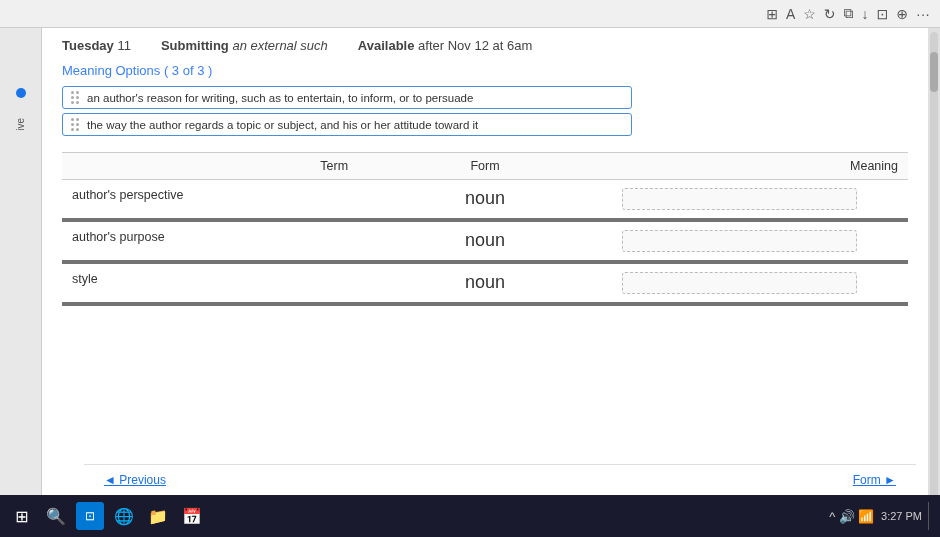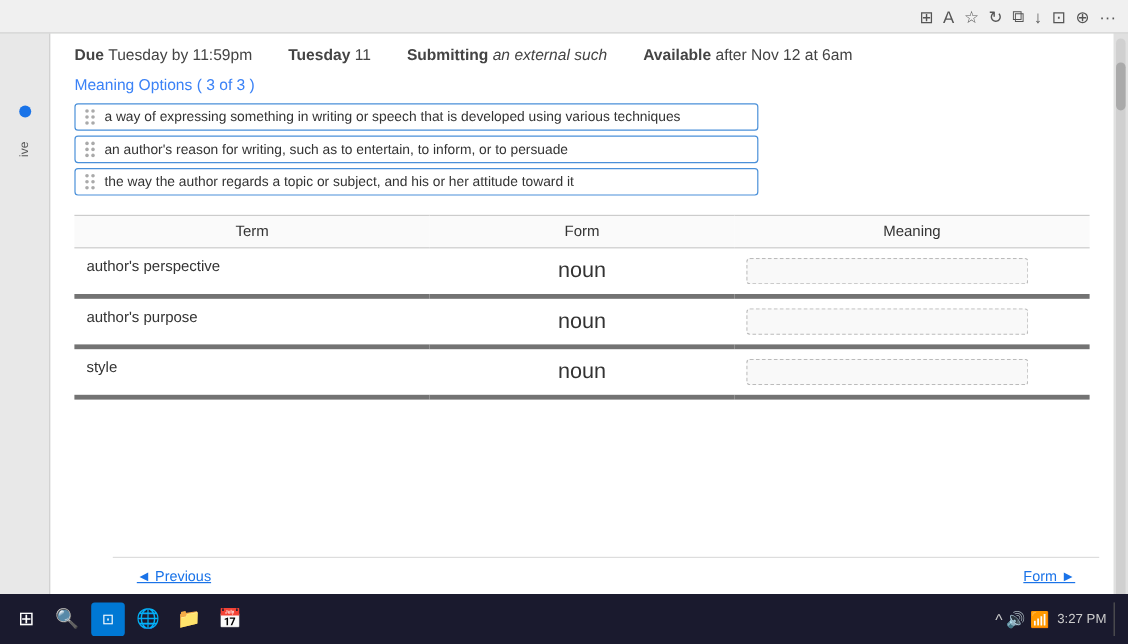--- a/index.html
+++ b/index.html
@@ -138,21 +138,21 @@
     
     .matching-table {
       width: 100%;
       border-collapse: collapse;
       font-size: 12.5px;
     }
     .matching-table th {
       border-bottom: 1.5px solid #ccc;
       border-top: 1.5px solid #ccc;
       padding: 6px 10px;
-      text-align: center;
+      text-align: right;
       font-weight: normal;
       color: #333;
       background: #fafafa;
     }
     .matching-table th:first-child {
       width: 35%;
     }
     .matching-table th:nth-child(2) {
       width: 30%;
       text-align: center;
@@ -207,21 +207,21 @@
       background: #aaa;
       border-radius: 4px;
       position: absolute;
       top: 20px;
     }
 
     
     .bottom-nav {
       position: absolute;
       bottom: 42px;
-      left: 52px;
+      left: 42px;
       right: 12px;
       background: #fff;
       border-top: 1px solid #ddd;
       padding: 8px 20px;
       display: flex;
       justify-content: space-between;
       align-items: center;
       gap: 28px;
     }
     .nav-link {
@@ -284,49 +284,35 @@
 <div class="main-wrapper">
 
   <div class="left-sidebar">
     <div class="sidebar-dot"></div>
     <span class="sidebar-label">ive</span>
   </div>
 
   <div class="content-panel">
 
     <div class="header-row">
-      <span class="header-due">
-        <strong>Due</strong>&nbsp;<span>Tuesday by 11:59pm</span>
-      </span>
       <span class="header-points">
         <strong>Tuesday</strong>&nbsp;<span>11</span>
       </span>
       <span class="header-submitting">
         <strong>Submitting</strong>&nbsp;<span class="label">an external such</span>
       </span>
       <span class="header-available">
         <strong>Available</strong>&nbsp;<span class="label">after Nov 12 at 6am</span>
       </span>
     </div>
 
     <div class="section-title">Meaning Options ( 3 of 3 )</div>
 
     <div class="answer-boxes">
 
-      <div class="answer-box">
-        <div class="drag-dots">
-          <span></span>
-            <span></span>
-          <span></span>
-            <span></span>
-          <span></span>
-            <span></span>
-        </div>
-        <span>a way of expressing something in writing or speech that is developed using various techniques</span>
-      </div>
 
       <div class="answer-box">
         <div class="drag-dots">
           <span></span>
             <span></span>
           <span></span>
             <span></span>
           <span></span>
             <span></span>
         </div>

